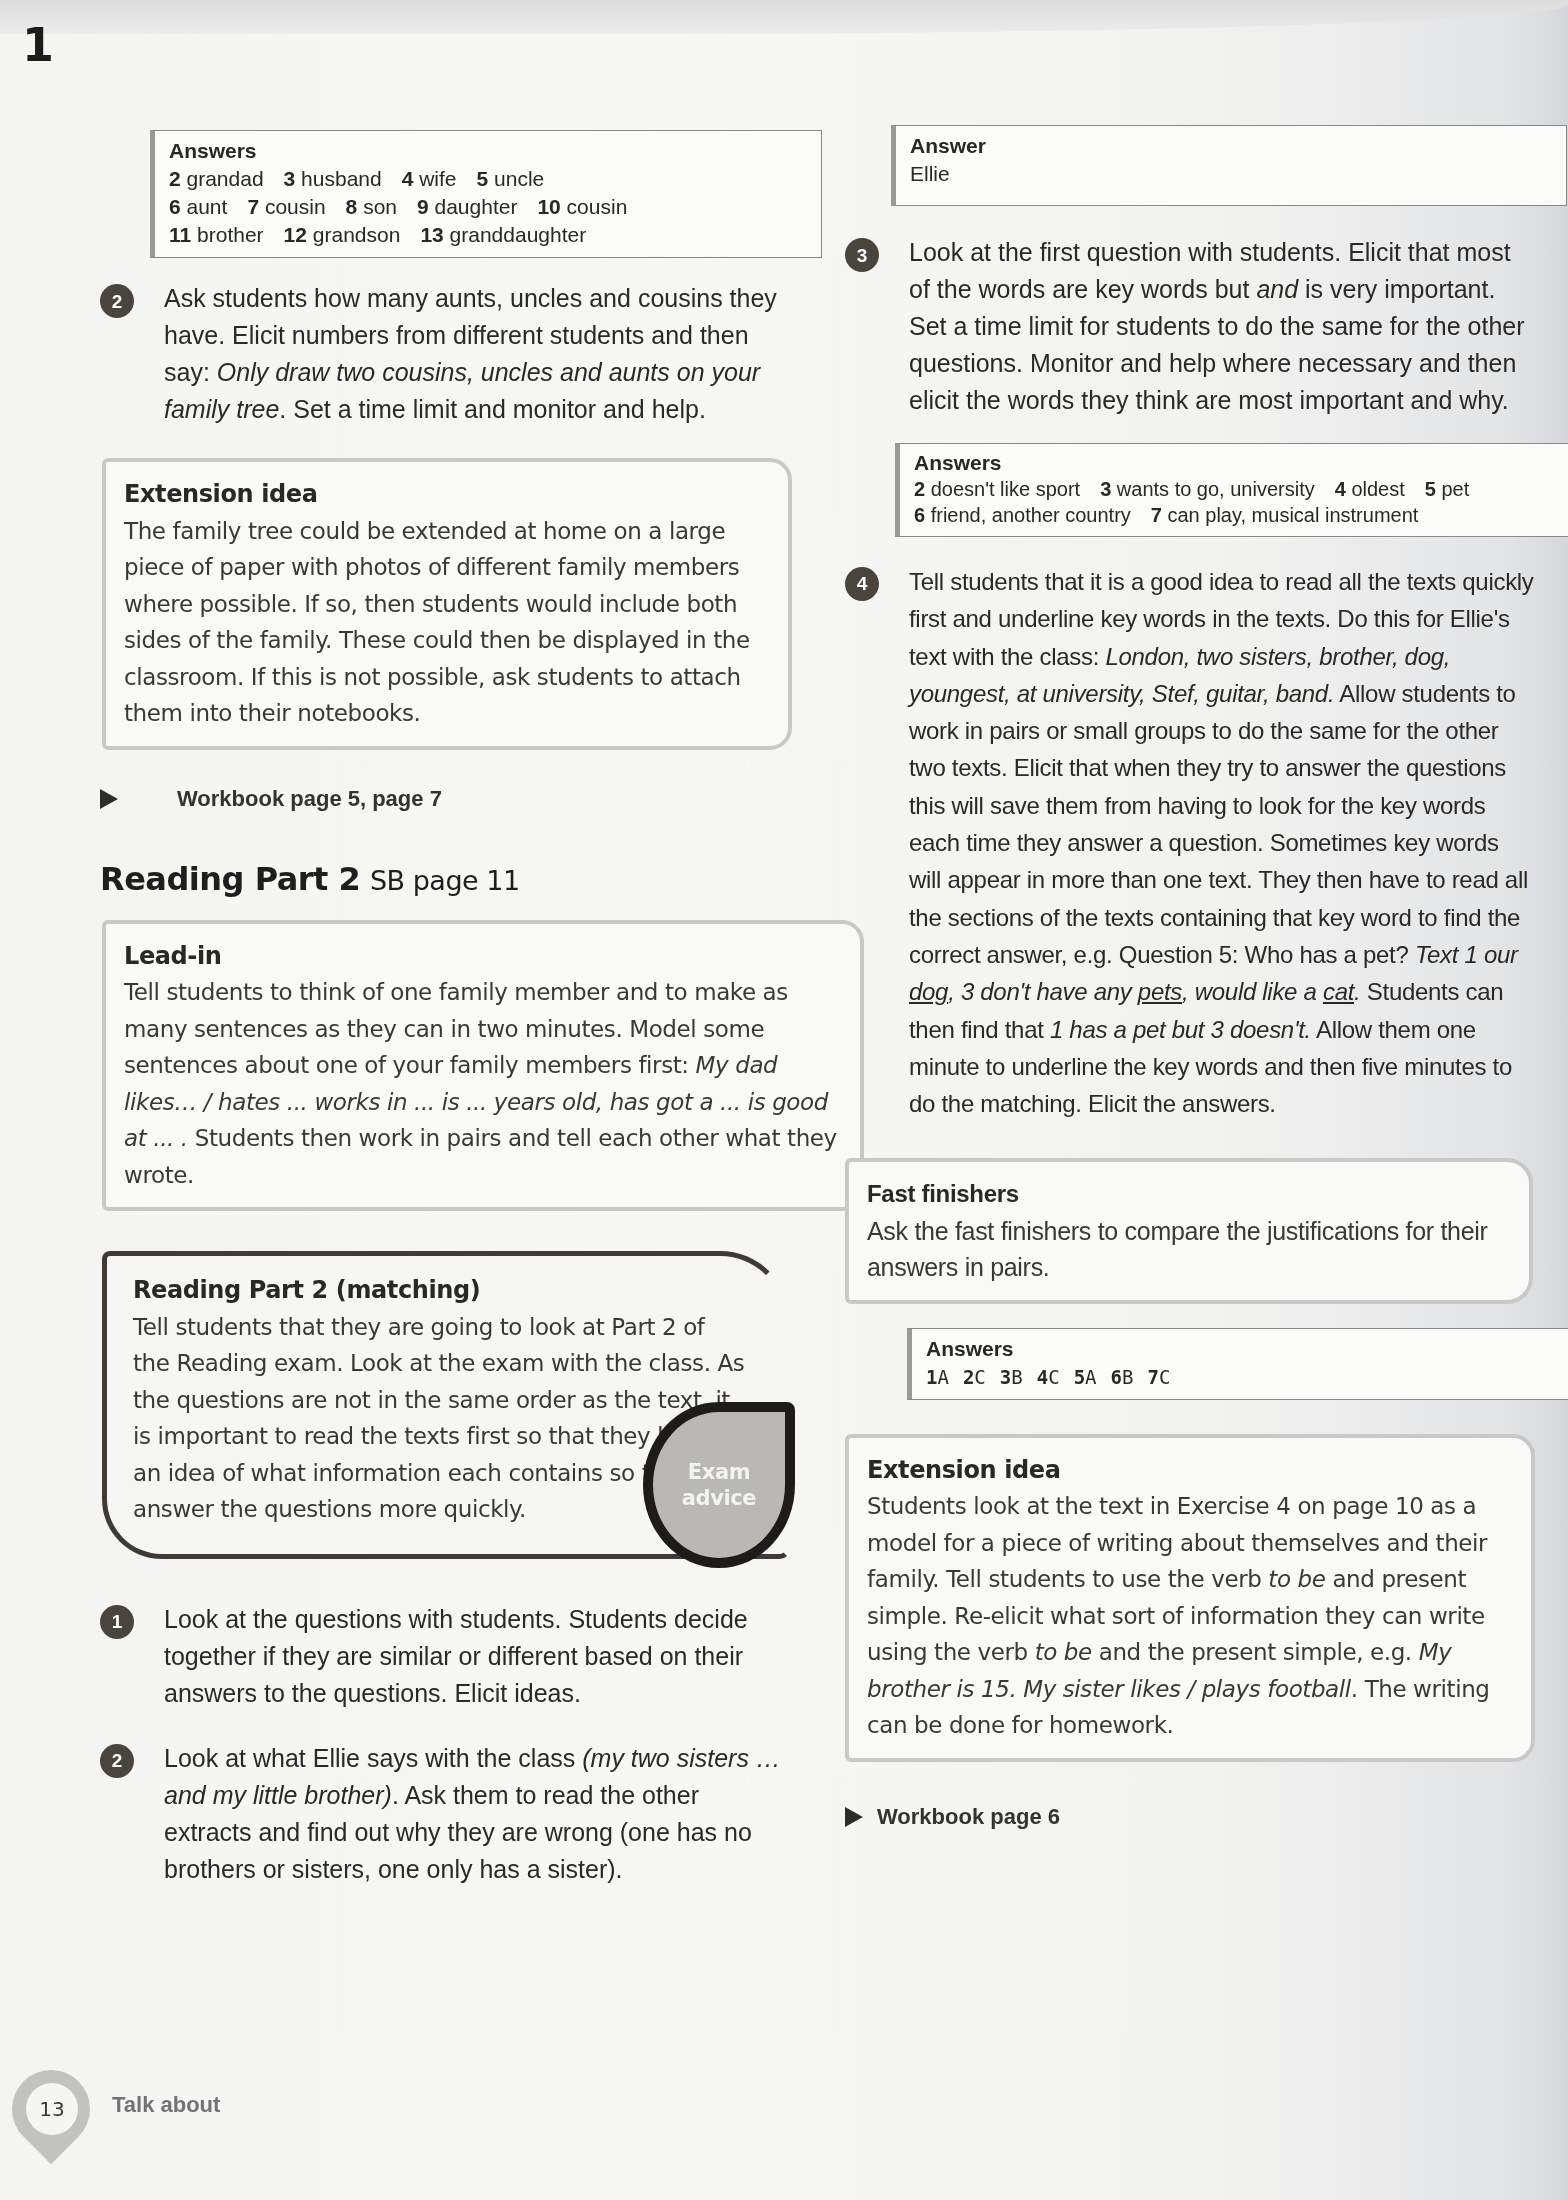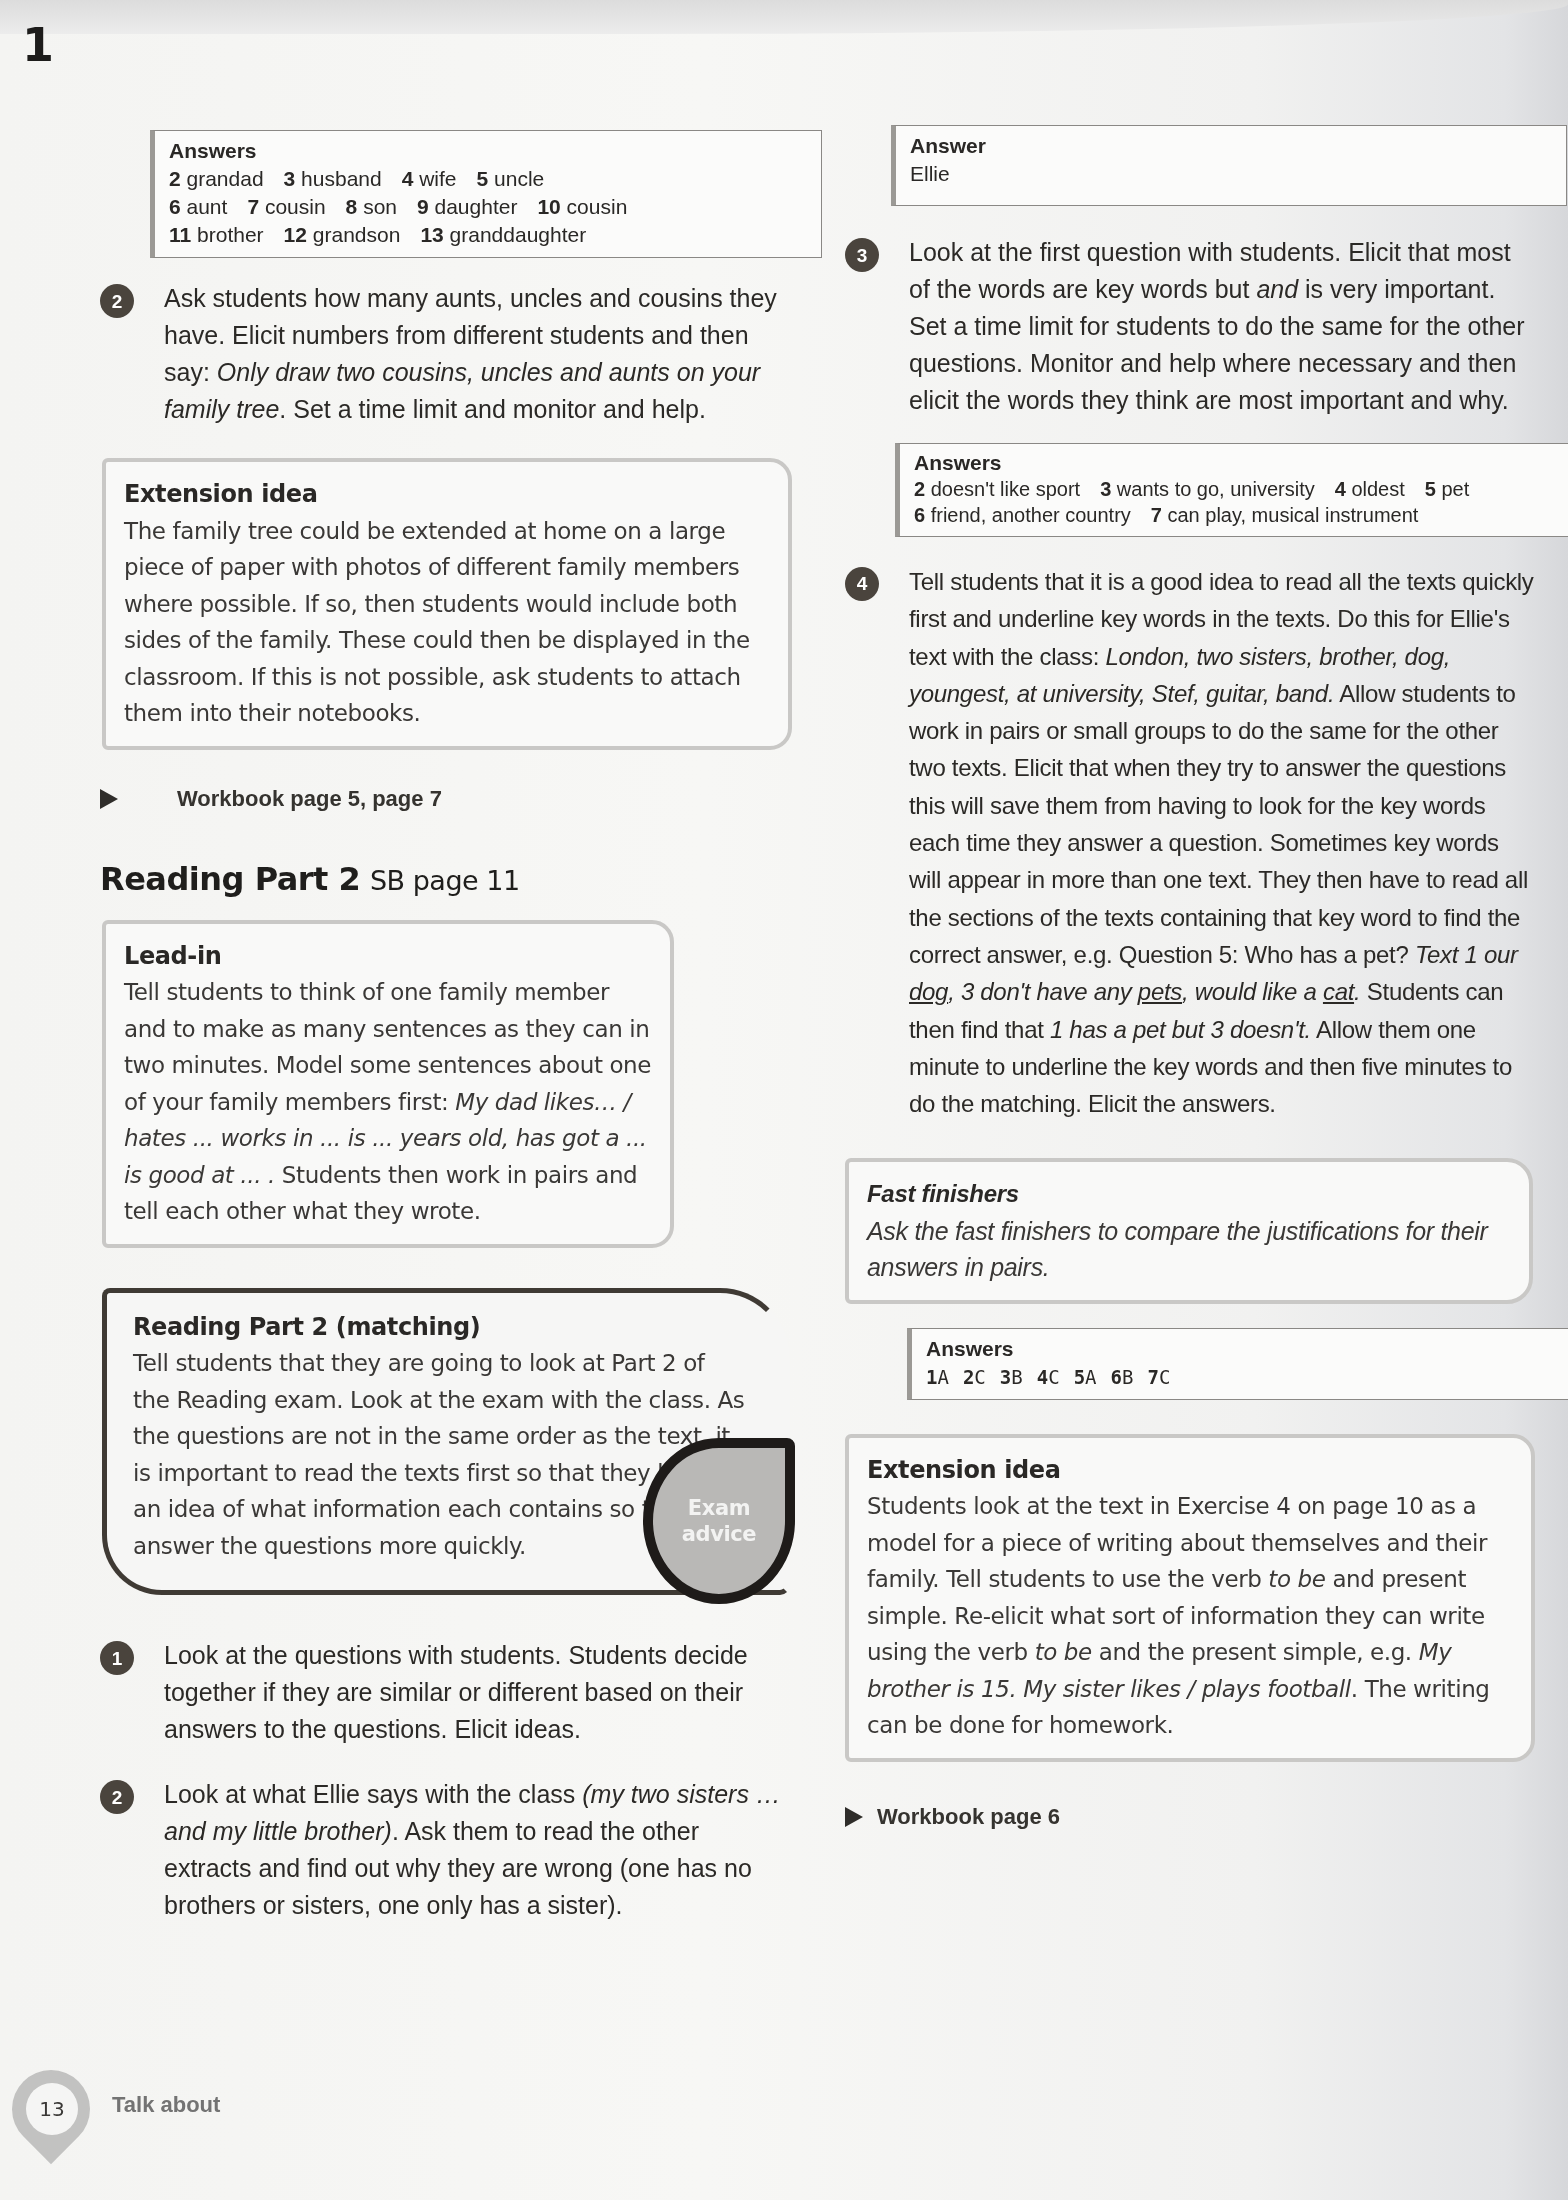--- a/index.html
+++ b/index.html
@@ -128,21 +128,21 @@
   <div class="wb-link" style="margin-top:36px;gap:45px;">
     <span class="tri"></span>
     <span>Workbook page 5, page 7</span>
   </div>
 
   <div class="section-heading" style="margin-top:48px;">
     <span class="main">Reading Part 2</span>
     <span class="sub">SB page 11</span>
   </div>
 
-  <div class="note-box" style="margin-top:22px; width:572px; margin-left:2px;">
+  <div class="note-box" style="margin-top:22px; width:762px; margin-left:2px;">
     <div class="title">Lead-in</div>
     <div><span>Tell students to think of one family member and to make as many sentences as they can in two minutes. Model some sentences about one of your family members first: </span><i>My dad likes… / hates ... works in ... is ... years old, has got a ... is good at ... .</i><span> Students then work in pairs and tell each other what they wrote.</span></div>
   </div>
 
   <div class="exam-box" style="margin-top:40px; width:688px; margin-left:2px; padding-right:190px;">
     <div class="title">Reading Part 2 (matching)</div>
     <div style="margin-right:-150px;">Tell students that they are going to look at Part 2 of the Reading exam. Look at the exam with the class. As the questions are not in the same order as the text, it is important to read the texts first so that they have an idea of what information each contains so they can answer the questions more quickly.</div>
     <div class="exam-badge">
       <span>Exam</span>
       <span>advice</span>
@@ -178,21 +178,21 @@
         <div class="row"><span class="item"><b>2 </b><span>doesn't like sport</span></span><span class="item"><b>3 </b><span>wants to go, university</span></span><span class="item"><b>4 </b><span>oldest</span></span><span class="item"><b>5 </b><span>pet</span></span></div>
         <div class="row"><span class="item"><b>6 </b><span>friend, another country</span></span><span class="item"><b>7 </b><span>can play, musical instrument</span></span></div>
       </div>
   </div>
 
   <div class="step" style="margin-top:26px; font-size:24px; line-height:37.3px; letter-spacing:-0.3px;">
     <span class="badge">4</span>
     <span>Tell students that it is a good idea to read all the texts quickly first and underline key words in the texts. Do this for Ellie's text with the class: </span><i>London, two sisters, brother, dog, youngest, at university, Stef, guitar, band.</i><span> Allow students to work in pairs or small groups to do the same for the other two texts. Elicit that when they try to answer the questions this will save them from having to look for the key words each time they answer a question. Sometimes key words will appear in more than one text. They then have to read all the sections of the texts containing that key word to find the correct answer, e.g. Question 5: Who has a pet? </span><i><span>Text 1 our </span><u>dog</u><span>, 3 don't have any </span><u>pets</u><span>, would like a </span><u>cat</u><span>.</span></i><span> Students can then find that </span><i>1 has a pet but 3 doesn't.</i><span> Allow them one minute to underline the key words and then five minutes to do the matching. Elicit the answers.</span>
   </div>
 
-  <div class="note-box fast-box" style="margin-top:36px; width:688px; font-family:'Liberation Sans', sans-serif; font-size:25px; letter-spacing:-0.3px;font-style:italic;">
+  <div class="note-box fast-box" style="margin-top:36px; width:688px; font-family:'Liberation Sans', sans-serif; font-size:25px; letter-spacing:-0.3px;">
     <div class="title">Fast finishers</div>
     <div>Ask the fast finishers to compare the justifications for their answers in pairs.</div>
   </div>
 
   <div class="answers-box" style="width:674px; margin-left:62px; margin-top:24px;">
     <div class="title">Answers</div>
     <div id="match-row" style="font-family:'DejaVu Sans Mono', monospace; font-size:19px;"><span style="margin-right: 14px;"><b>1</b><span>A</span></span><span style="margin-right: 14px;"><b>2</b><span>C</span></span><span style="margin-right: 14px;"><b>3</b><span>B</span></span><span style="margin-right: 14px;"><b>4</b><span>C</span></span><span style="margin-right: 14px;"><b>5</b><span>A</span></span><span style="margin-right: 14px;"><b>6</b><span>B</span></span><span style="margin-right: 14px;"><b>7</b><span>C</span></span></div>
   </div>
 
   <div class="note-box" style="margin-top:34px; width:690px;">

